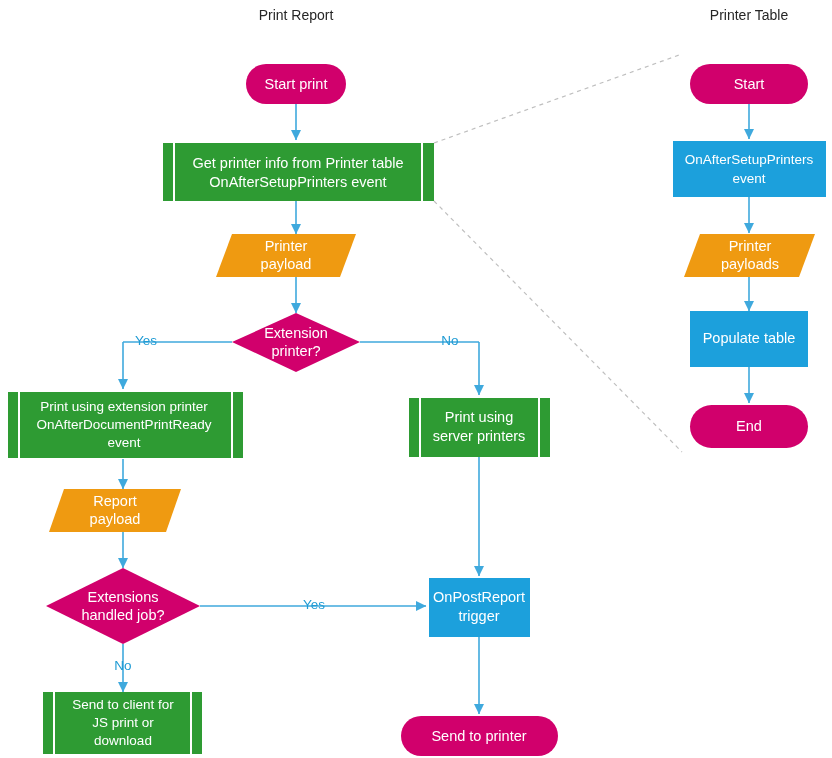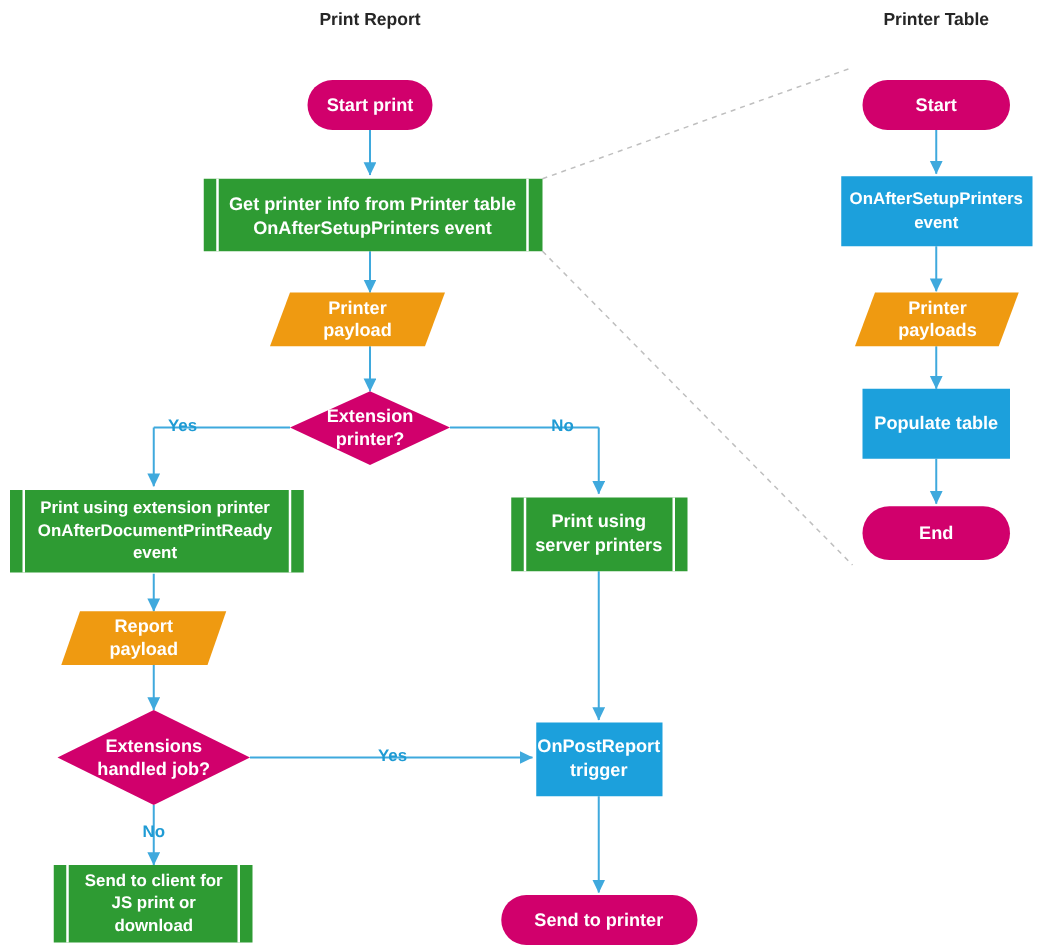--- a/index.html
+++ b/index.html
@@ -12,21 +12,20 @@
     width: 832px;
     height: 758px;
     position: relative;
     overflow: hidden;
     font-family: "Liberation Sans", sans-serif;
     -webkit-font-smoothing: antialiased;
   }
   #diagram-root {
     position: absolute;
     inset: 0;
-    font-weight: bold;
   }
   svg#flow-svg {
     position: absolute;
     left: 0;
     top: 0;
     width: 832px;
     height: 758px;
   }
   .col-title {
     fill: #262626;

